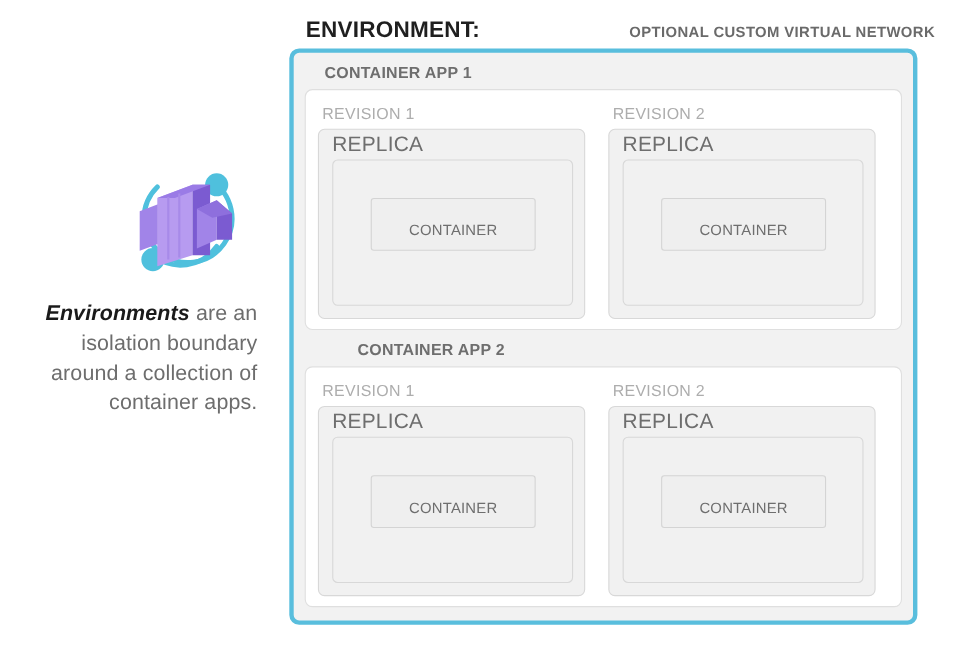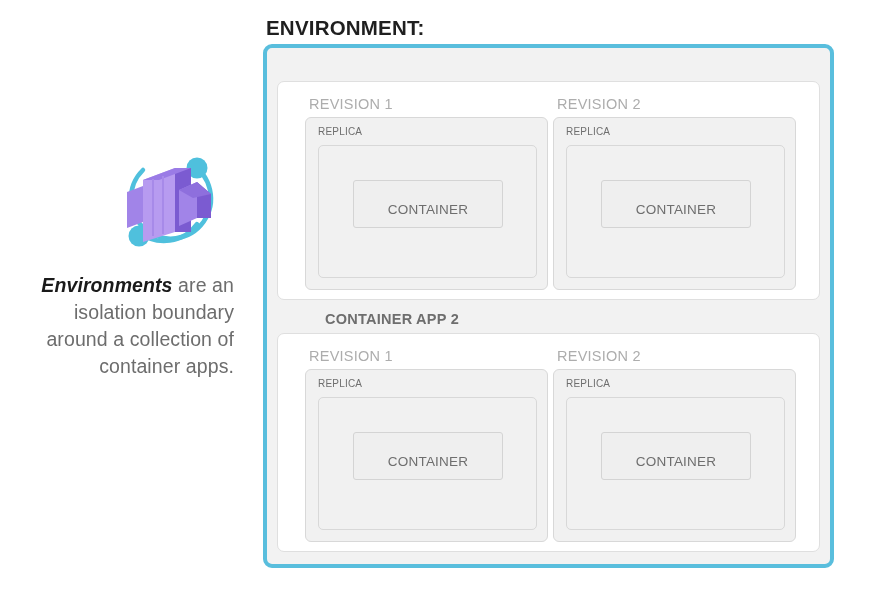--- a/index.html
+++ b/index.html
@@ -46,21 +46,21 @@
   }
   #caption .lead {
     font-weight: bold;
     color: #1a1a1a;
     font-style: italic;
   }
 
   
   #env-heading {
     position: absolute;
-    left: 266px;
+    left: 278px;
     top: 16px;
     width: 572px;
     height: 26px;
     display: flex;
     align-items: baseline;
     justify-content: space-between;
     white-space: nowrap;
   }
   #env-heading .env-word {
     font-size: 20.5px;
@@ -122,21 +122,21 @@
     border-radius: 7px;
   }
 
   
   .revision {
     position: absolute;
     top: 12px;
     width: 243px;
     height: 196px;
   }
-  .revision-left  { left: 27px;  }
+  .revision-left  { left: 11px;  }
   .revision-right { left: 275px; }
 
   .revision-label {
     font-size: 14.5px;
     color: #adadad;
     letter-spacing: 0.25px;
     line-height: 20px;
     height: 20px;
     padding-left: 4px;
   }
@@ -149,21 +149,21 @@
     width: 243px;
     height: 173px;
     box-sizing: border-box;
     background: #f1f1f1;
     border: 1px solid #d8d8d8;
     border-radius: 6px;
     padding-left: 12px;
   }
 
   .replica-label {
-    font-size: 10px;
+    font-size: 19px;
     color: #6e6e6e;
     letter-spacing: 0.2px;
     line-height: 19px;
     height: 19px;
     padding-top: 4px;
   }
 
   
   .pod {
     position: absolute;
@@ -229,25 +229,27 @@
   </div>
 
   <div id="caption">
     <span class="lead">Environments</span><span> are an isolation boundary around a collection of container apps.</span>
   </div>
 
 </div>
 
 <div id="env-heading">
   <span class="env-word">ENVIRONMENT:</span>
+  <span class="env-sub">OPTIONAL CUSTOM VIRTUAL NETWORK</span>
 </div>
 
 <div id="environment">
 
   <div class="container-app" id="container-app-1">
+    <div class="app-label">CONTAINER APP 1</div>
     <div class="app-body">
 
       <div class="revision revision-left">
         <div class="revision-label">REVISION 1</div>
         <div class="replica">
           <div class="replica-label">REPLICA</div>
           <div class="pod">
             <div class="container-box">
               <span>CONTAINER</span>
             </div>

